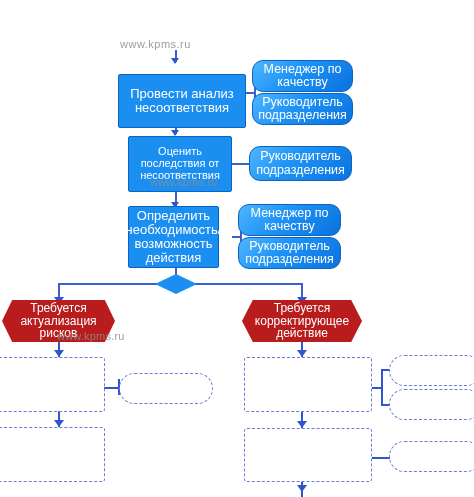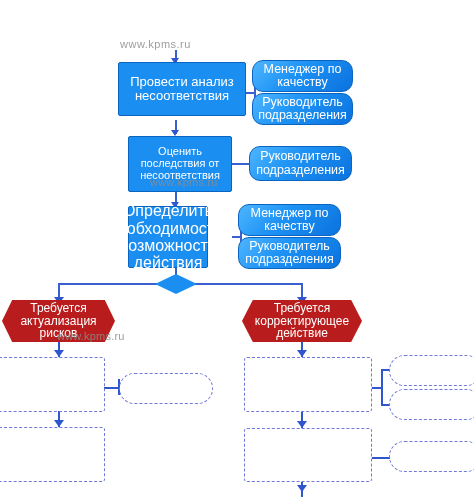--- a/index.html
+++ b/index.html
@@ -158,37 +158,37 @@
   <div class="line v thin" style="left:118px; top:379px; height:16px;"></div>
 
   <div class="line h thin" style="left:372px; top:387px; width:10px;"></div>
   <div class="line v thin" style="left:381px; top:369px; height:37px;"></div>
   <div class="line h thin" style="left:381px; top:369px; width:9px;"></div>
   <div class="line h thin" style="left:381px; top:404px; width:9px;"></div>
 
   <div class="line h thin" style="left:372px; top:457px; width:18px;"></div>
 
 
-  <div class="node proc" style="left:118px; top:62px; width:128px; height:54px; font-size:13px;">Провести анализ
+  <div class="node proc" style="left:118px; top:74px; width:128px; height:54px; font-size:13px;">Провести анализ
 несоответствия</div>
 
   <div class="node role" style="left:252px; top:60px; width:101px; height:32px; font-size:12.5px;">Менеджер по
 качеству</div>
 
   <div class="node role" style="left:252px; top:93px; width:101px; height:32px; font-size:12.5px;">Руководитель
 подразделения</div>
 
   <div class="node proc" style="left:128px; top:136px; width:104px; height:56px; font-size:11px;">Оценить
 последствия от
 несоответствия</div>
 
   <div class="node role" style="left:249px; top:146px; width:103px; height:35px; font-size:12.5px;">Руководитель
 подразделения</div>
 
-  <div class="node proc" style="left:128px; top:206px; width:80px; height:62px; font-size:16px;">Определить
+  <div class="node proc" style="left:128px; top:206px; width:91px; height:62px; font-size:13px;">Определить
 необходимость/
 возможность
 действия</div>
 
   <div class="node role" style="left:238px; top:204px; width:103px; height:32px; font-size:12.5px;">Менеджер по
 качеству</div>
 
   <div class="node role" style="left:238px; top:237px; width:103px; height:32px; font-size:12.5px;">Руководитель
 подразделения</div>
 

